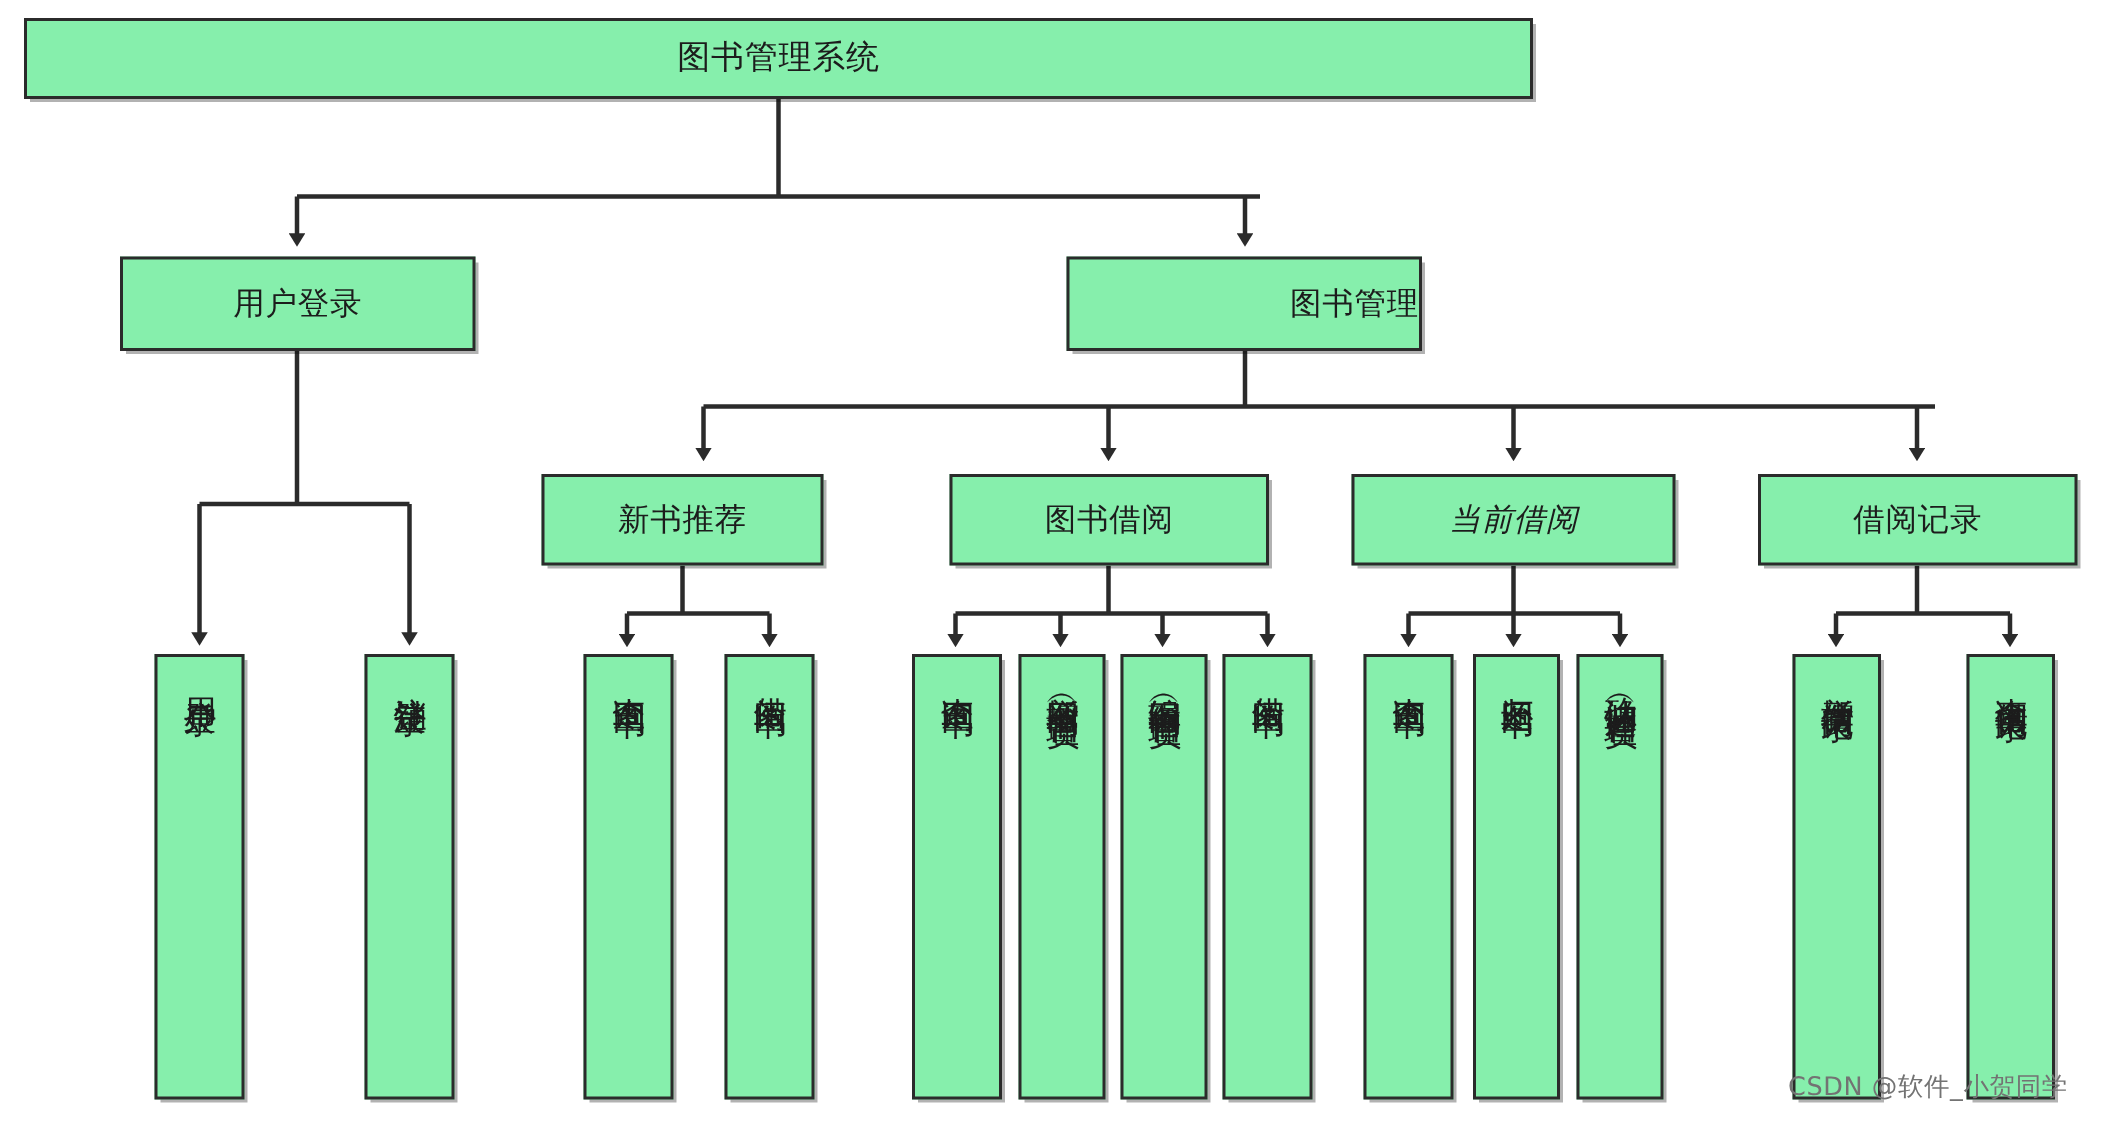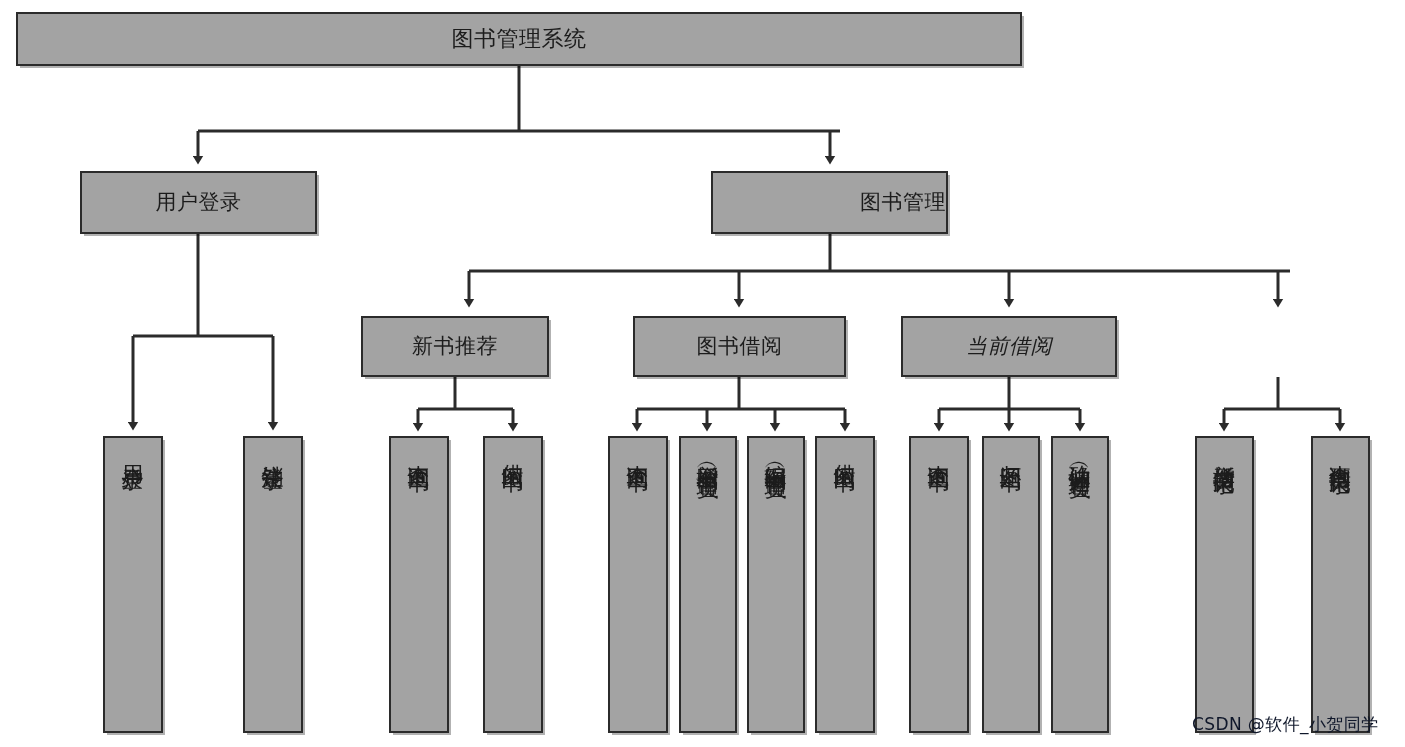--- a/index.html
+++ b/index.html
@@ -16,21 +16,21 @@
   }
   svg#wires{
     position:absolute;
     left:0; top:0;
     width:1405px; height:747px;
     pointer-events:none;
   }
   .node{
     position:absolute;
     box-sizing:border-box;
-    background:#a3a3a3;
+    background:#86efac;
     border:2px solid #2b2b2b;
     box-shadow:3px 3px 0 -1px rgba(0,0,0,0.30);
     display:flex;
     align-items:center;
     justify-content:center;
     text-align:center;
   }
   .node .lbl{
     font-size:21px;
     line-height:1.15;
@@ -51,21 +51,21 @@
     line-height:1.32;
     letter-spacing:2px;
     white-space:normal;
     color:#1c1c1c;
   }
   .watermark{
     position:absolute;
     left:1192px;
     top:713px;
     font-size:17px;
-    color:#0f172a;
+    color:#737373;
     letter-spacing:0.4px;
     white-space:nowrap;
     user-select:none;
   }
 </style>
 </head>
 <body>
 
 <div id="stage">
 
@@ -133,20 +133,23 @@
 
   <div class="node" style="left:633px;top:316px;width:213px;height:61px;">
     <span class="lbl">图书借阅</span>
   </div>
   <div class="node" style="left:361px;top:316px;width:188px;height:61px;">
     <span class="lbl">新书推荐</span>
   </div>
   <div class="node" style="left:901px;top:316px;width:216px;height:61px;font-style:italic;">
     <span class="lbl">当前借阅</span>
   </div>
+  <div class="node" style="left:1172px;top:316px;width:213px;height:61px;">
+    <span class="lbl">借阅记录</span>
+  </div>
 
   <div class="node leaf" style="left:103px;top:436px;width:60px;height:297px;">
     <span class="lbl">用户登录</span>
   </div>
   <div class="node leaf" style="left:243px;top:436px;width:60px;height:297px;">
     <span class="lbl">注销登录</span>
   </div>
 
   <div class="node leaf" style="left:389px;top:436px;width:60px;height:297px;">
     <span class="lbl">查询图书</span>

